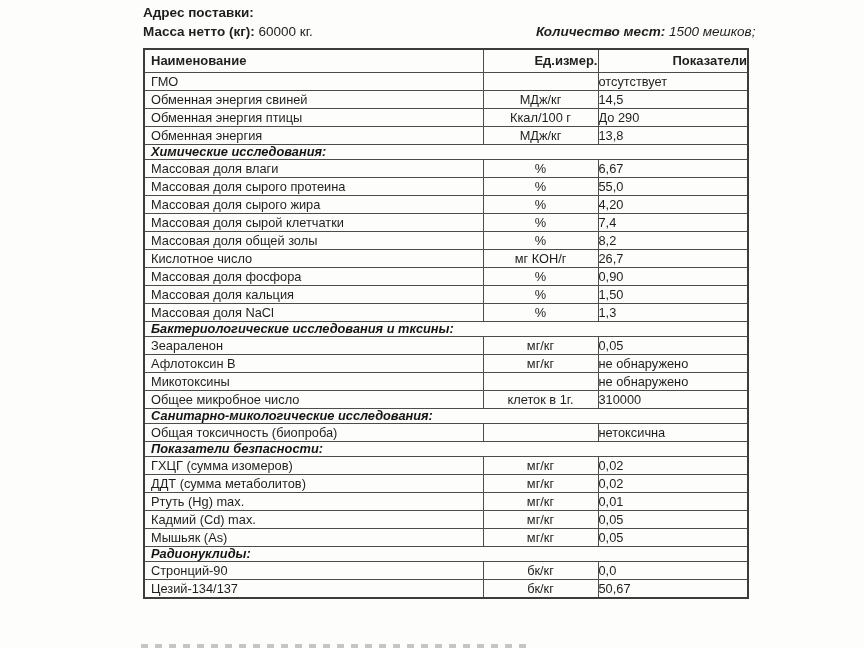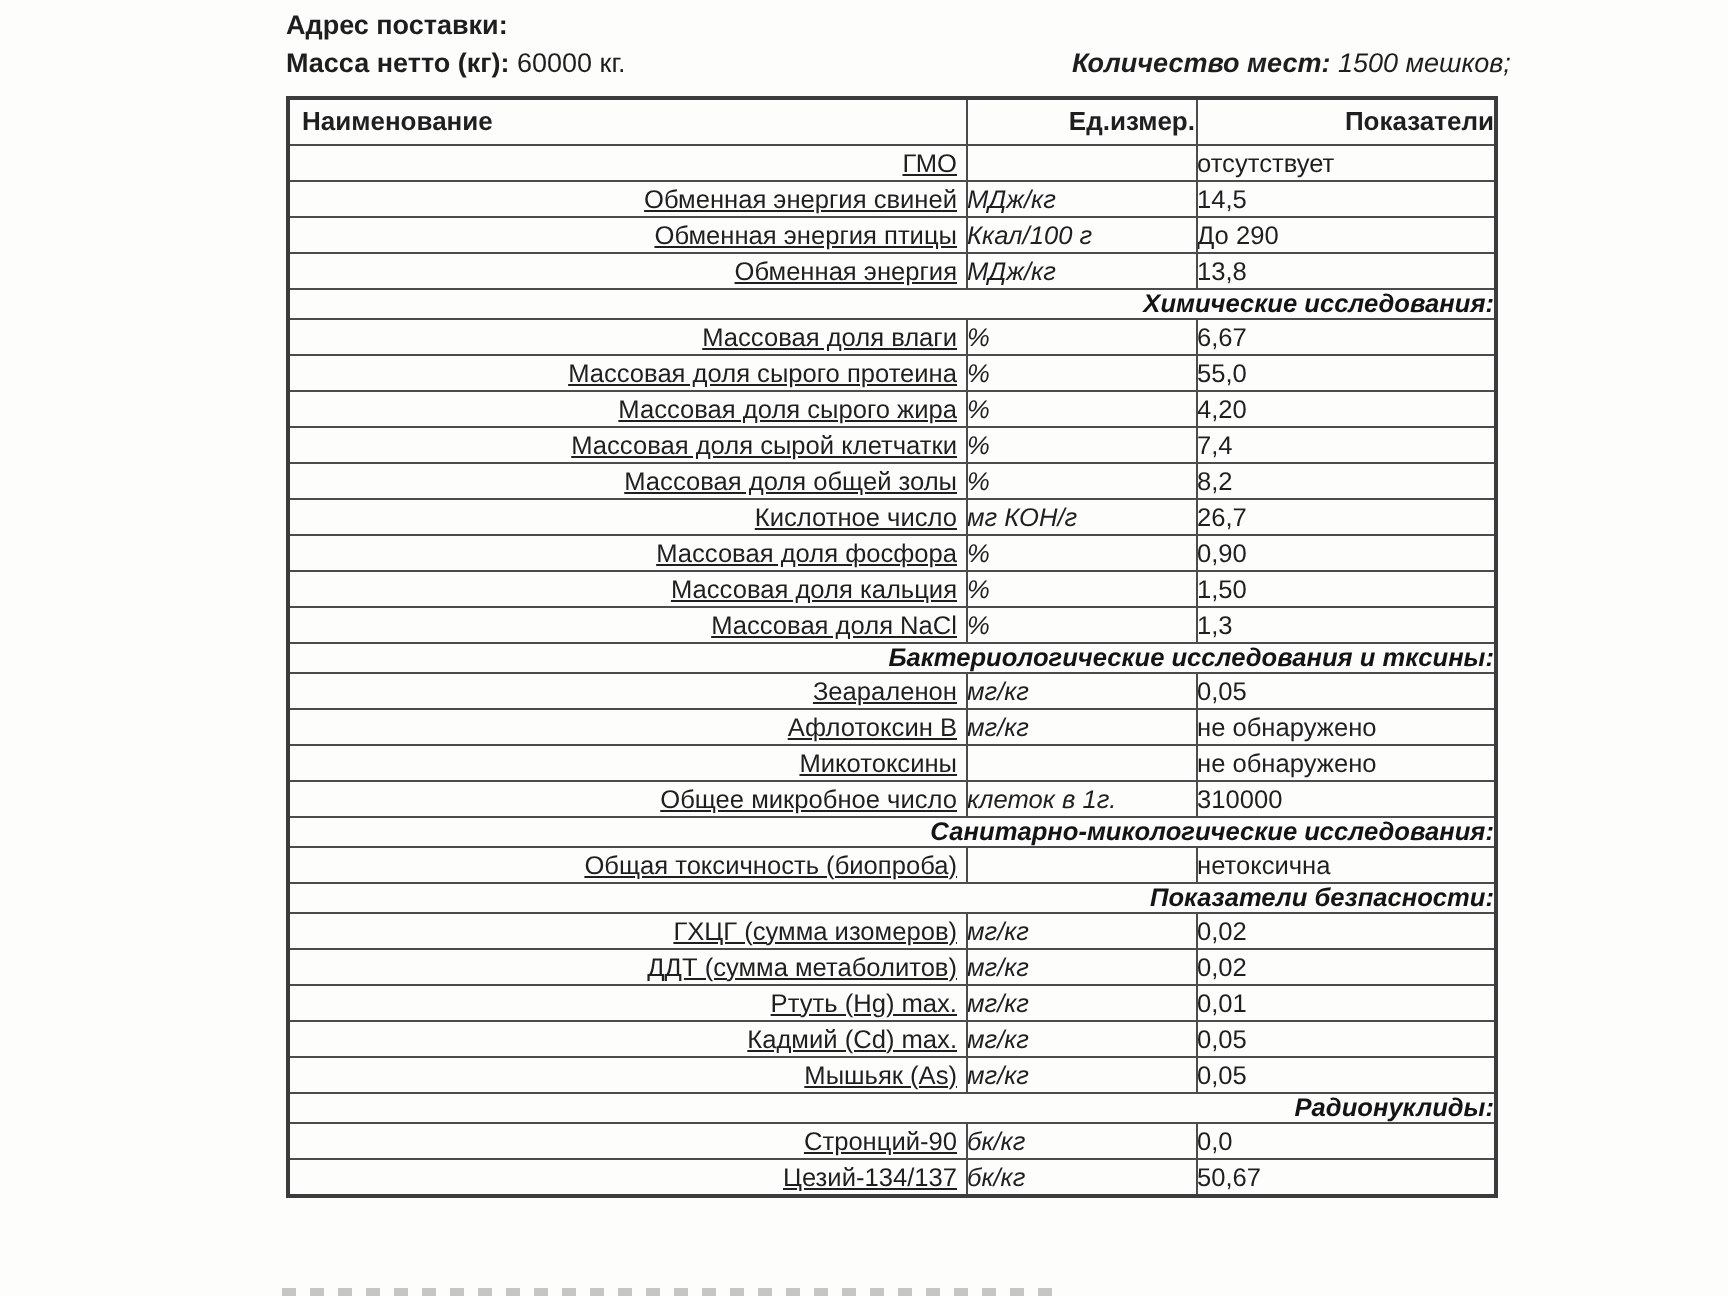--- a/index.html
+++ b/index.html
@@ -47,26 +47,26 @@
   table.spec { border: 2px solid #3c3c3c; }
   tr.header-row { height: 23px; }
   tr.data-row   { height: 18px; }
   tr.section-row{ height: 15px; }
   th.h-name {
     text-align: left; padding-left: 6px; font-weight: bold; font-size: 13px;
   }
   th.h-unit, th.h-value {
     text-align: right; font-weight: bold; font-size: 13px;
   }
-  td.cell-name  { text-align: right; padding: 0 4px 0 6px; line-height: 17px; text-decoration: underline; }
-  td.cell-unit  { line-height: 17px; font-style: italic; }
+  td.cell-name  { text-align: left; padding: 0 4px 0 6px; line-height: 17px; }
+  td.cell-unit  { text-align: center; line-height: 17px; }
   td.cell-value { text-align: left; line-height: 17px; }
   td.section-cell {
     font-weight: bold; font-style: italic;
-    text-align: right; padding-left: 6px;
+    text-align: left; padding-left: 6px;
     line-height: 14px; font-size: 12.8px;
     color: #141414;
   }
   
   .cutoff-sliver {
     position: absolute;
     left: 141px; top: 644px;
     width: 392px; height: 4px;
     background: repeating-linear-gradient(90deg,
       rgba(70,70,70,0.55) 0px, rgba(70,70,70,0.55) 7px,

